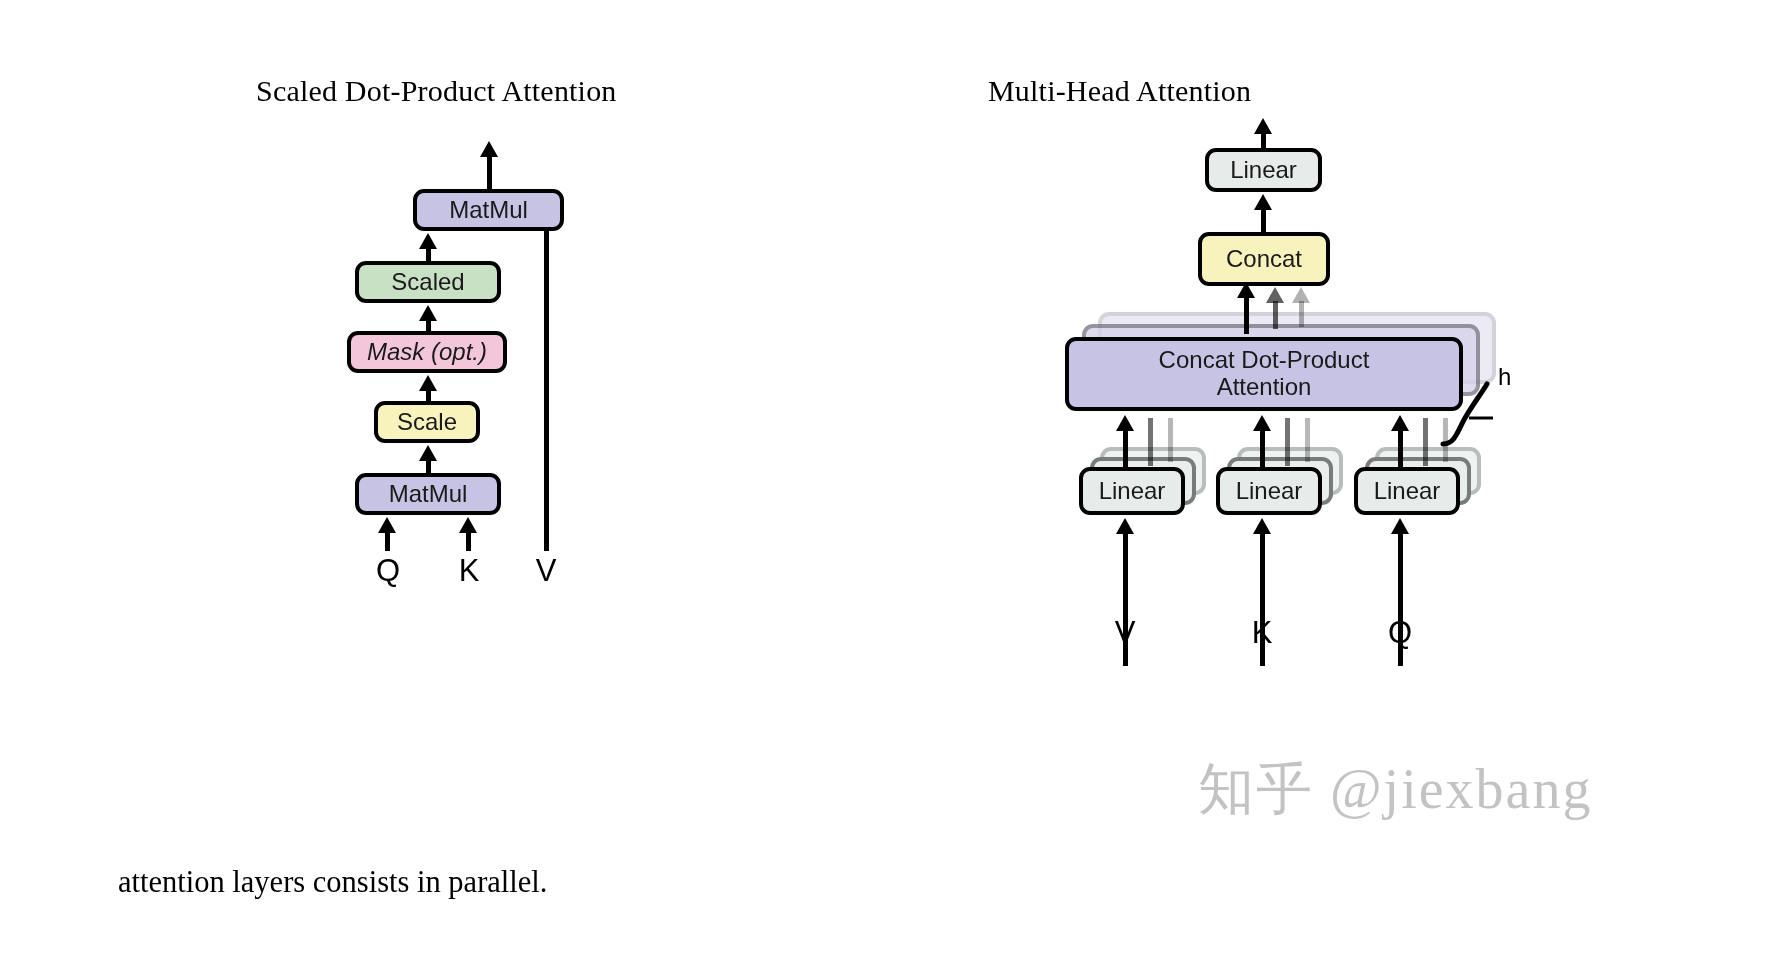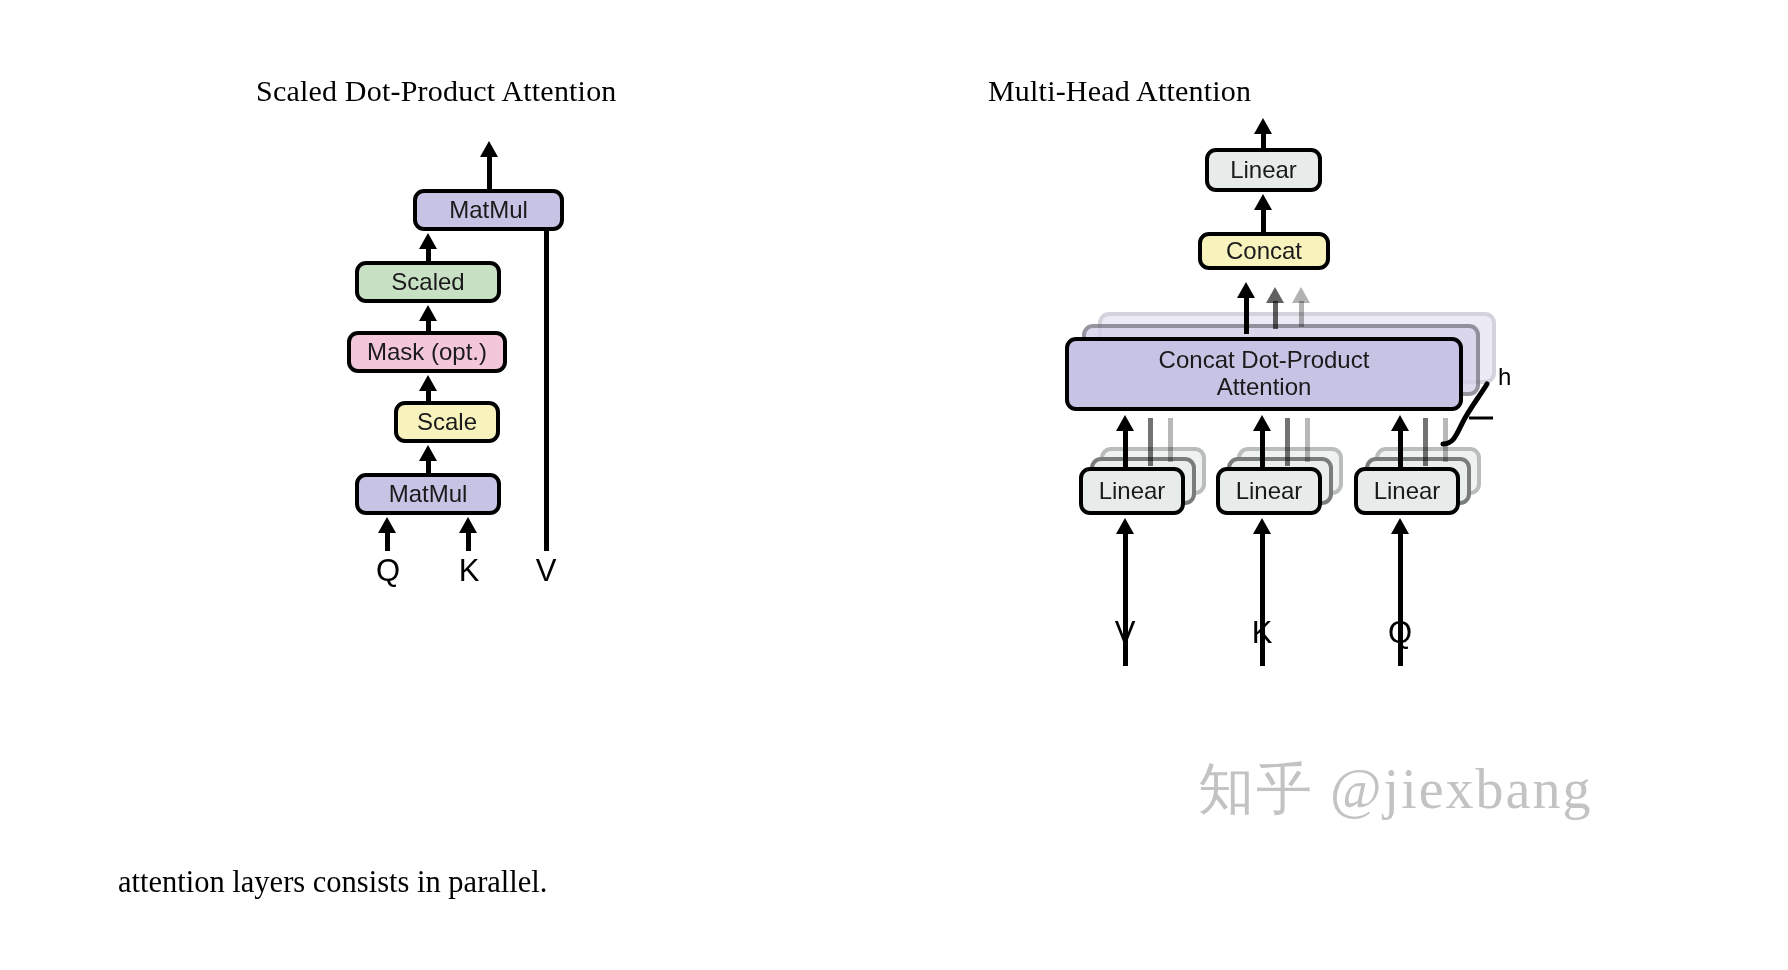--- a/index.html
+++ b/index.html
@@ -176,28 +176,28 @@
       <div class="shaft" style="top:14px; height:20px;"></div>
     </div>
 
     <div class="node fill-green" style="left:355px; top:261px; width:146px; height:42px;">Scaled</div>
 
     <div class="arrow" style="left:428px; top:305px; height:32px;">
       <div class="head"></div>
       <div class="shaft" style="top:14px; height:18px;"></div>
     </div>
 
-    <div class="node fill-pink" style="left:347px; top:331px; width:160px; height:42px;">Mask (opt.)</div>
+    <div class="node fill-pink" style="left:347px; top:331px; width:160px; height:42px;font-style:italic;">Mask (opt.)</div>
 
     <div class="arrow" style="left:428px; top:375px; height:32px;">
       <div class="head"></div>
       <div class="shaft" style="top:14px; height:18px;"></div>
     </div>
 
-    <div class="node fill-yellow" style="left:394px; top:401px; width:106px; height:42px;">Scale</div>
+    <div class="node fill-yellow" style="left:374px; top:401px; width:106px; height:42px;">Scale</div>
 
     <div class="arrow" style="left:428px; top:445px; height:30px;">
       <div class="head"></div>
       <div class="shaft" style="top:14px; height:16px;"></div>
     </div>
 
     <div class="node fill-purple" style="left:355px; top:473px; width:146px; height:42px;">MatMul</div>
 
     <div class="arrow" style="left:387px; top:517px; height:34px;">
       <div class="head"></div>
@@ -226,21 +226,21 @@
       <div class="shaft" style="top:14px; height:28px;"></div>
     </div>
 
     <div class="node fill-gray" style="left:1205px; top:148px; width:117px; height:44px;">Linear</div>
 
     <div class="arrow" style="left:1263px; top:194px; height:40px;">
       <div class="head"></div>
       <div class="shaft" style="top:14px; height:26px;"></div>
     </div>
 
-    <div class="node fill-yellow" style="left:1198px; top:232px; width:132px; height:38px;">Concat</div>
+    <div class="node fill-yellow" style="left:1198px; top:232px; width:132px; height:54px;">Concat</div>
 
     <div class="arrow" style="left:1246px; top:282px; height:52px;">
       <div class="head"></div>
       <div class="shaft" style="top:14px; height:38px;"></div>
     </div>
     <div class="arrow dim1" style="left:1275px; top:287px; height:42px;">
       <div class="head"></div>
       <div class="shaft" style="top:14px; height:28px;"></div>
     </div>
     <div class="arrow dim2" style="left:1301px; top:287px; height:40px;">

